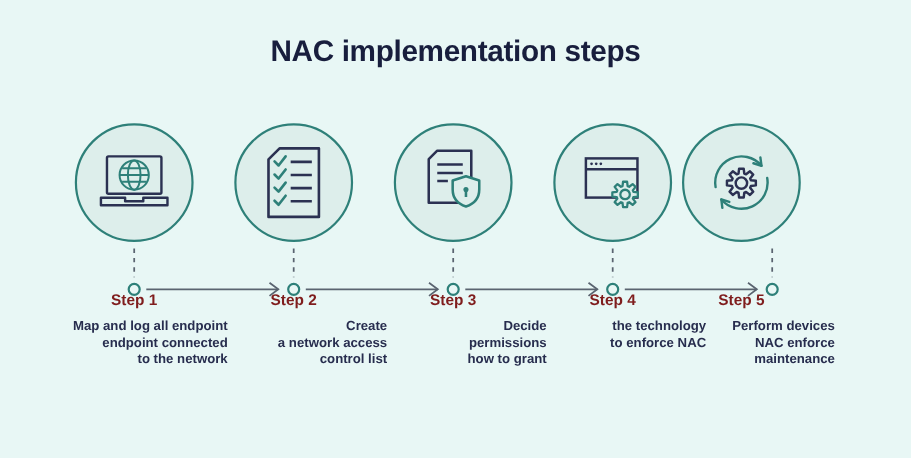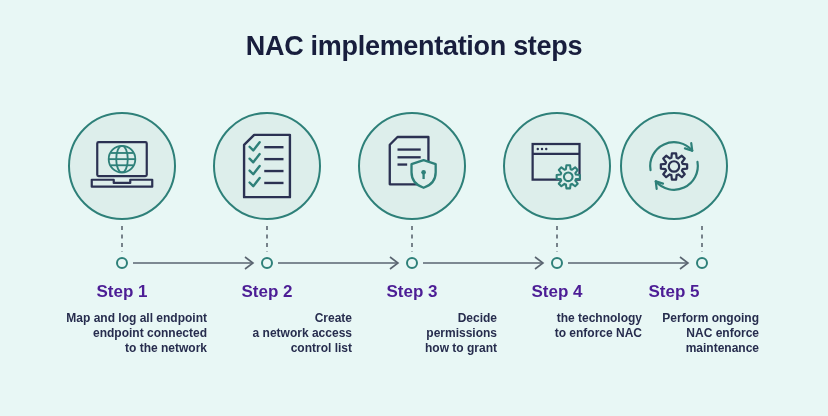--- a/index.html
+++ b/index.html
@@ -20,22 +20,22 @@
   .step{position:absolute;top:112px;width:170px;text-align:center;}
   .s1{left:37px}.s2{left:182px}.s3{left:327px}.s4{left:472px}.s5{left:589px}
   .circle{
     width:108px;height:108px;border-radius:50%;
     margin:0 auto;
     background:#ddeeeb;border:2px solid #2e8079;
     box-sizing:border-box;
     display:flex;align-items:center;justify-content:center;
   }
   .step-title{
-    margin-top:62px;
-    font-size:17px;font-weight:700;color:#4c1d95;
+    margin-top:44px;
+    font-size:14px;font-weight:700;color:#7f1d1d;
   }
   .step-desc{
     margin-top:9px;
     font-size:12px;font-weight:700;color:#272d4e;line-height:15px;
   }
   .step-desc div{white-space:nowrap;text-align:right;}
   svg{display:block;}
 </style>
 </head>
 <body>
@@ -171,19 +171,19 @@
           <path d="M24.0,55.2 L16.1,52.7 L17.1,61.0"></path>
         </g>
         <g transform="translate(36,36.5) scale(1.16)" fill="none" stroke="#2b3152" stroke-width="2.1" stroke-linejoin="round">
           <path d="M8.13,-2.48 L12.35,-1.96 L12.35,1.96 L8.13,2.48 L7.51,3.99 L10.11,7.35 L7.35,10.11 L3.99,7.51 L2.48,8.13 L1.96,12.35 L-1.96,12.35 L-2.48,8.13 L-3.99,7.51 L-7.35,10.11 L-10.11,7.35 L-7.51,3.99 L-8.13,2.48 L-12.35,1.96 L-12.35,-1.96 L-8.13,-2.48 L-7.51,-3.99 L-10.11,-7.35 L-7.35,-10.11 L-3.99,-7.51 L-2.48,-8.13 L-1.96,-12.35 L1.96,-12.35 L2.48,-8.13 L3.99,-7.51 L7.35,-10.11 L10.11,-7.35 L7.51,-3.99 Z"></path>
           <circle r="4.9"></circle>
         </g>
       </svg>
     </div>
     <div class="step-title">Step 5</div>
     <div class="step-desc">
-      <div>Perform ongoing</div>
+      <div>Perform devices</div>
       <div>NAC enforce</div>
       <div>maintenance</div>
     </div>
   </div>
 
 </div>
 
 </body></html>

